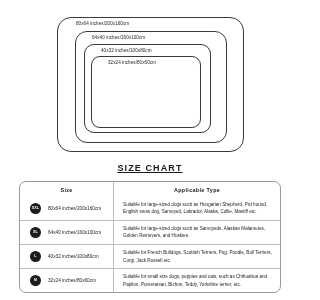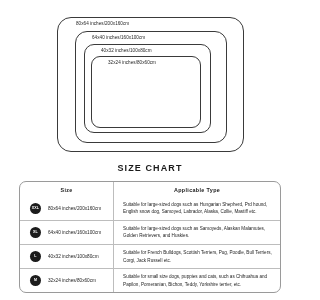--- a/index.html
+++ b/index.html
@@ -39,20 +39,21 @@
   .l-m  { left:108px;top:61px;}
 
   
   .chart-title{
     text-align:center;
     font-size:9px;
     font-weight:bold;
     letter-spacing:1.1px;
     color:#1a1a1a;
     margin-top:3px;
+    text-decoration:underline;
   }
 
   .table-wrap{
     position:absolute;
     left:19px; top:181px;
     width:262px; height:112px;
     border:1px solid #9a9a9a;
     border-radius:7px;
     box-sizing:border-box;
     overflow:hidden;

